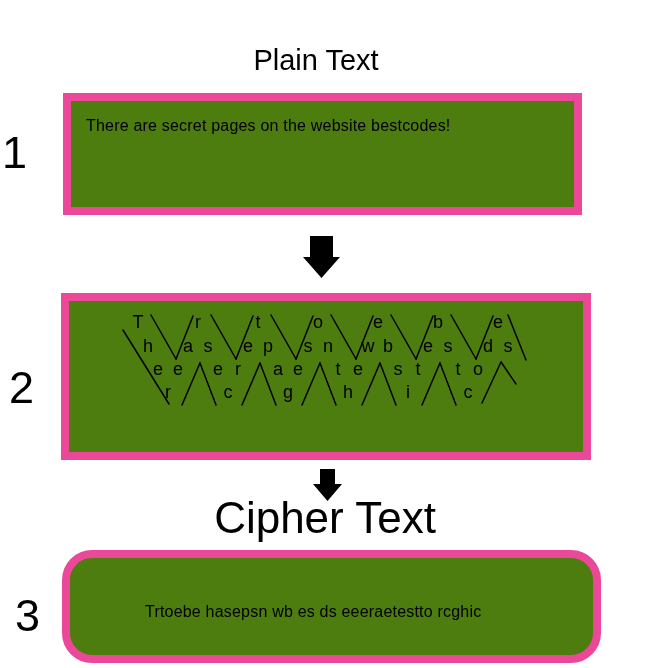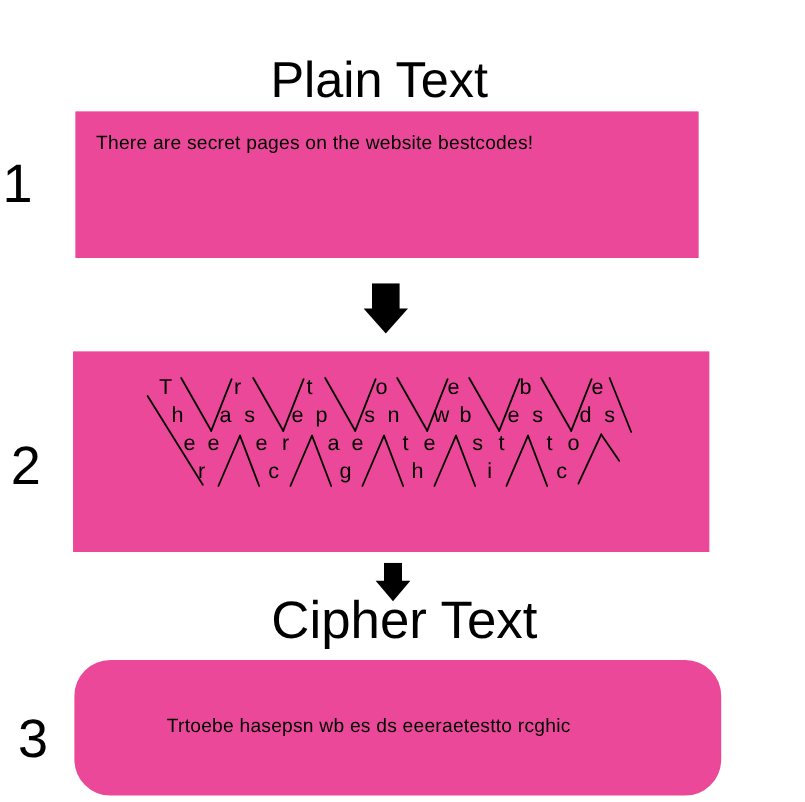--- a/index.html
+++ b/index.html
@@ -3,26 +3,26 @@
 <meta charset="utf-8">
 <style>
   html,body { margin:0; padding:0; background:#ffffff; }
   .canvas {
     position:relative; width:671px; height:668px; overflow:hidden;
     background:#ffffff; color:#000;
     font-family:"Liberation Sans", sans-serif;
   }
   .big-title {
     position:absolute; left:0; text-align:center;
-    font-size:42px; font-weight:400; line-height:1; white-space:nowrap;
+    font-size:29px; font-weight:400; line-height:1; white-space:nowrap;
   }
   #title1 { top:46px; width:632px; }
-  #title2 { top:496px; width:650px; font-size:44px;padding-left:12px; }
+  #title2 { top:496px; width:650px; font-size:44px; }
   .box {
-    position:absolute; border:2px solid #ec4899; background:#ec4899;
+    position:absolute; border:8px solid #ec4899; background:#4d7c0f;
     box-sizing:border-box;
   }
   #box1 { left:63px; top:93px;  width:519px; height:122px; }
   #box2 { left:61px; top:293px; width:530px; height:167px; }
   #box3 { left:62px; top:550px; width:539px; height:113px;border-radius:30px; }
   .box-text {
     position:absolute; font-size:16px; letter-spacing:0.2px;
     line-height:1.2; white-space:nowrap;
   }
   #box1-text { left:15px; top:15px; }

